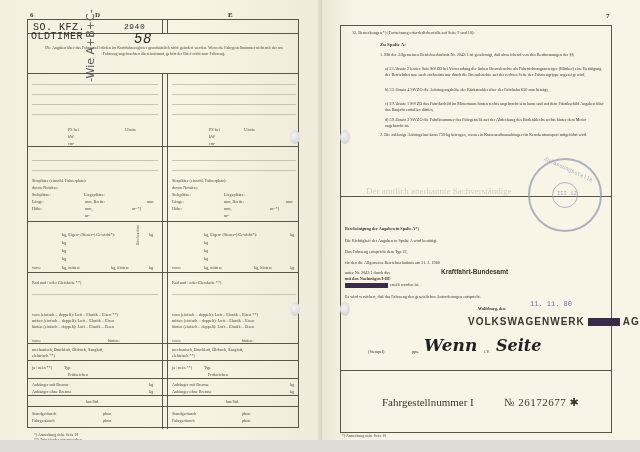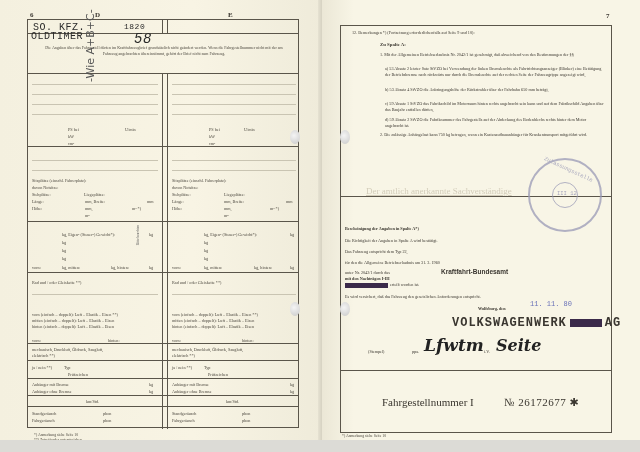--- a/index.html
+++ b/index.html
@@ -24,21 +24,21 @@
   .notice { position: absolute; left: 12px; top: 25px; width: 248px; font-size: 4px; text-align: center; line-height: 6px; color: #4a463d; }
   .handwrite { position: absolute; left: 84px; top: 82px; font-family: "DejaVu Sans", sans-serif; font-size: 11px; color: #555; transform: rotate(-90deg); transform-origin: left top; white-space: nowrap; }
   .vert-label { position: absolute; left: 136px; top: 225px; font-size: 3.5px; writing-mode: vertical-rl; transform: rotate(180deg); color: #555; }
   .hole { position: absolute; width: 10px; height: 14px; border-radius: 50%; background: radial-gradient(circle at 40% 40%, #f4f4f4, #c9c9c9); }
 
   
   .rform { position: absolute; left: 340px; top: 25px; width: 272px; height: 408px; border: 1px solid #5a554a; }
   .r-text { position: absolute; font-size: 4.2px; color: #3a362f; line-height: 6px; }
   .r-bold { font-weight: bold; }
   .kba { position: absolute; left: 441px; top: 268px; font-size: 6.5px; font-weight: bold; font-family: "Liberation Sans", sans-serif; }
-  .vw { position: absolute; left: 452px; top: 316px; font-size: 12px; font-weight: bold; letter-spacing: 1px; font-family: Liberation Mono, monospace; }
+  .vw { position: absolute; left: 468px; top: 316px; font-size: 10px; font-weight: bold; letter-spacing: 1px; font-family: Liberation Sans, sans-serif; }
   .vw-redact { display: inline-block; width: 32px; height: 8px; background: #3b2a4a; vertical-align: -1px; margin: 0 3px; }
   .redact { position: absolute; background: #3b2a4a; }
   .date-stamp { position: absolute; left: 530px; top: 300px; font-family: "Liberation Mono", monospace; font-size: 7px; color: #6a72b8; }
   .stamp { position: absolute; left: 528px; top: 158px; width: 74px; height: 74px; border: 2px solid #9a9ab6; border-radius: 50%; opacity: 0.75; }
   .stamp-inner { position: absolute; left: 22px; top: 22px; width: 26px; height: 26px; border: 1.5px solid #9a9ab6; border-radius: 50%; }
   .stamp-text { position: absolute; font-size: 5.5px; color: #8d8db0; font-family: "Liberation Mono", monospace; }
   .sig { position: absolute; font-family: "DejaVu Serif", serif; font-style: italic; font-weight: bold; color: #222; }
   .brief-title { position: absolute; left: 382px; top: 396px; font-size: 11px; color: #3a362f; }
   .brief-no { position: absolute; left: 504px; top: 396px; font-size: 11px; color: #3a362f; letter-spacing: 0.5px; }
   .ghost { position: absolute; font-size: 9px; color: #d3cdba; }
@@ -47,21 +47,21 @@
 <body>
 
 <div class="page left">
   <span class="pnum" style="left:30px;top:11px;">6</span>
   <span class="col-letter" style="left:95px;top:11px;">D</span>
   <span class="col-letter" style="left:228px;top:11px;">E</span>
 
   <div class="form">
     <div class="divider-col" style="height:14px;"></div>
     <span class="typed" style="left:5px;top:2px;">SO. KFZ.</span>
-    <span class="typed" style="left:96px;top:2px;font-size:8px;">1820</span>
+    <span class="typed" style="left:96px;top:2px;font-size:8px;">2940</span>
     <div class="hline" style="top:13px;"></div>
     <span class="typed" style="left:3px;top:11px;text-align:right;">OLDTIMER</span>
     <span class="typed" style="left:106px;top:11px;font-size:14px;font-style:italic;">58</span>
 
     <div class="notice">Die Angaben über das Fahrgestell dürfen im Kraftfahrzeugbrief grundsätzlich nicht geändert werden. Wenn die Fahrgestellnummer nicht mit der am Fahrzeug angebrachten übereinstimmt, gehört der Brief nicht zum Fahrzeug.</div>
     <div class="hline" style="top:53px;"></div>
 
     <div class="divider-col" style="top:53px;height:356px;"></div>
 
     <div class="thin" style="left:4px;top:64px;width:126px;"></div>
@@ -209,21 +209,21 @@
 
 <span class="r-text" style="left:352px;top:30px;">12. Bemerkungen *) (Fortsetzung erforderlichenfalls auf Seite 9 und 10):</span>
 <span class="r-text r-bold" style="left:380px;top:42px;font-size:4.8px;">Zu Spalte A:</span>
 <span class="r-text" style="left:380px;top:52px;width:226px;">1. Mit der Allgemeinen Betriebserlaubnis Nr. 2042/1 ist genehmigt, daß abweichend von den Bestimmungen der §§</span>
 <span class="r-text" style="left:385px;top:66px;width:220px;">a) 53 Absatz 2 letzter Satz StVZO bei Verwendung der linken Bremsleuchte als Fahrtrichtungsanzeiger (Blinker) eine Betätigung der Betriebsbremse nach rückwärts nur durch die Bremsleuchte auf der rechten Seite der Fahrzeugrippe angezeigt wird,</span>
 <span class="r-text" style="left:385px;top:87px;width:220px;">b) 53 Absatz 4 StVZO die Anbringungshöhe der Rückstrahler über der Fahrbahn 650 mm beträgt,</span>
 <span class="r-text" style="left:385px;top:101px;width:220px;">c) 59 Absatz 1 StVZO das Fabrikschild im Motorraum hinten rechts angebracht sein kann und auf dem Fabrikschild Angaben über das Baujahr entfallen dürfen,</span>
 <span class="r-text" style="left:385px;top:117px;width:220px;">d) 59 Absatz 2 StVZO die Fabriknummer des Fahrgestells auf der Abdeckung des Bodenblechs rechts hinter dem Motor angebracht ist.</span>
 <span class="r-text" style="left:380px;top:132px;width:226px;">2. Die zulässige Anhängelast kann 750 kg betragen, wenn ein Kastenaufbauanhänger für Krankentransport mitgeführt wird.</span>
 
-<span class="ghost" style="left:366px;top:186px;text-decoration:underline;">Der amtlich anerkannte Sachverständige</span>
+<span class="ghost" style="left:366px;top:186px;">Der amtlich anerkannte Sachverständige</span>
 
 <div class="stamp">
   <div class="stamp-inner"></div>
   <span class="stamp-text" style="left:12px;top:6px;transform:rotate(25deg);">Zulassungsstelle</span>
   <span class="stamp-text" style="left:27px;top:30px;">III 12</span>
 </div>
 
 <span class="r-text r-bold" style="left:345px;top:226px;">Bescheinigung der Angaben in Spalte A*)</span>
 <span class="r-text" style="left:345px;top:238px;">Die Richtigkeit der Angaben in Spalte A wird bestätigt.</span>
 <span class="r-text" style="left:345px;top:249px;">Das Fahrzeug entspricht dem Typ 22,</span>
@@ -236,21 +236,21 @@
 <span class="r-text" style="left:345px;top:294px;">Es wird versichert, daß das Fahrzeug den gesetzlichen Anforderungen entspricht.</span>
 <span class="r-text r-bold" style="left:478px;top:306px;">Wolfsburg, den</span>
 <span class="date-stamp">11. 11. 80</span>
 
 <div class="vw">
   <span>VOLKSWAGENWERK</span><span class="vw-redact"></span><span>AG</span>
 </div>
 
 <span class="r-text" style="left:368px;top:349px;">(Stempel)</span>
 <span class="r-text" style="left:412px;top:349px;">ppa.</span>
-<span class="sig" style="left:424px;top:335px;font-size:17px;">Lfwtm</span>
+<span class="sig" style="left:424px;top:335px;font-size:17px;">Wenn</span>
 <span class="r-text" style="left:484px;top:349px;">i.V.</span>
 <span class="sig" style="left:496px;top:336px;font-size:16px;">Seite</span>
 
 <span class="brief-title">Fahrgestellnummer I</span>
 <span class="brief-no">№ 26172677 ✱</span>
 <span class="small" style="left:342px;top:434px;font-size:3.8px;">*) Anmerkung siehe Seite 10</span>
 
 <div class="hole" style="left:340px;top:130px;"></div>
 <div class="hole" style="left:340px;top:302px;"></div>
 

